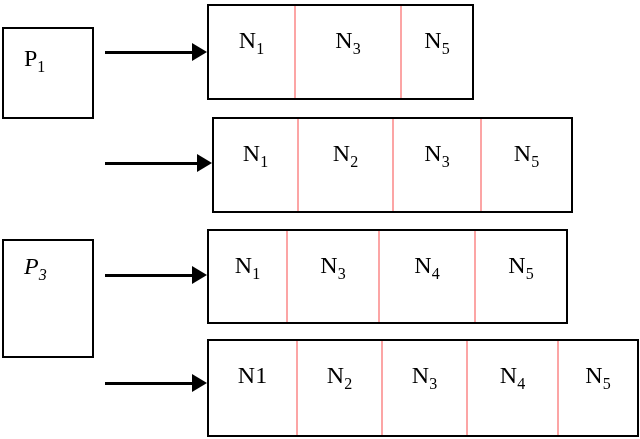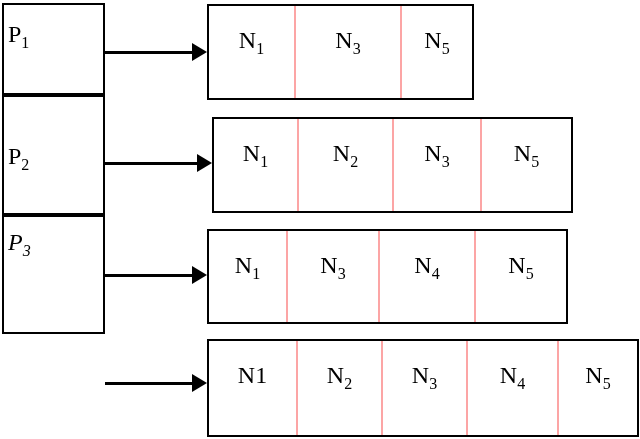--- a/index.html
+++ b/index.html
@@ -9,25 +9,26 @@
     position: relative;
     font-family: "Liberation Serif", serif;
     color: #000000;
     overflow: hidden;
   }
   .canvas { position: absolute; left: 0; top: 0; width: 640px; height: 439px; }
 
   
   .pcell {
     position: absolute;
-    left: 2px; width: 103px;
+    left: 2px; width: 92px;
     border: 2px solid #000;
     background: #fff;
     font-size: 24px;
-    padding-left: 4px;
+    padding-left: 20px;
+    margin-top: 24px;
   }
   .pcell-1 { top: 3px;   height: 92px;  padding-top: 16px; }
   .pcell-2 { top: 95px;  height: 120px; padding-top: 46px; }
   .pcell-3 { top: 215px; height: 119px; padding-top: 12px; font-style: italic; }
   .pcell-4 { top: 334px; height: 103px; padding-top: 18px; }
 
   
   .nrow {
     position: absolute;
     display: flex;
@@ -72,23 +73,20 @@
     border-left: 15px solid #000;
   }
 </style>
 </head>
 <body>
 
 <div class="canvas">
 
   <div class="pcell pcell-1">
     <span><span>P</span><sub class="sub">1</sub></span>
-  </div>
-  <div class="pcell pcell-2">
-    <span><span>P</span><sub class="sub">2</sub></span>
   </div>
   <div class="pcell pcell-3">
     <span><span>P</span><sub class="sub">3</sub></span>
   </div>
 
   <div class="arrow arrow-1">
     <div class="shaft"></div>
     <div class="head"></div>
   </div>
   <div class="arrow arrow-2">

